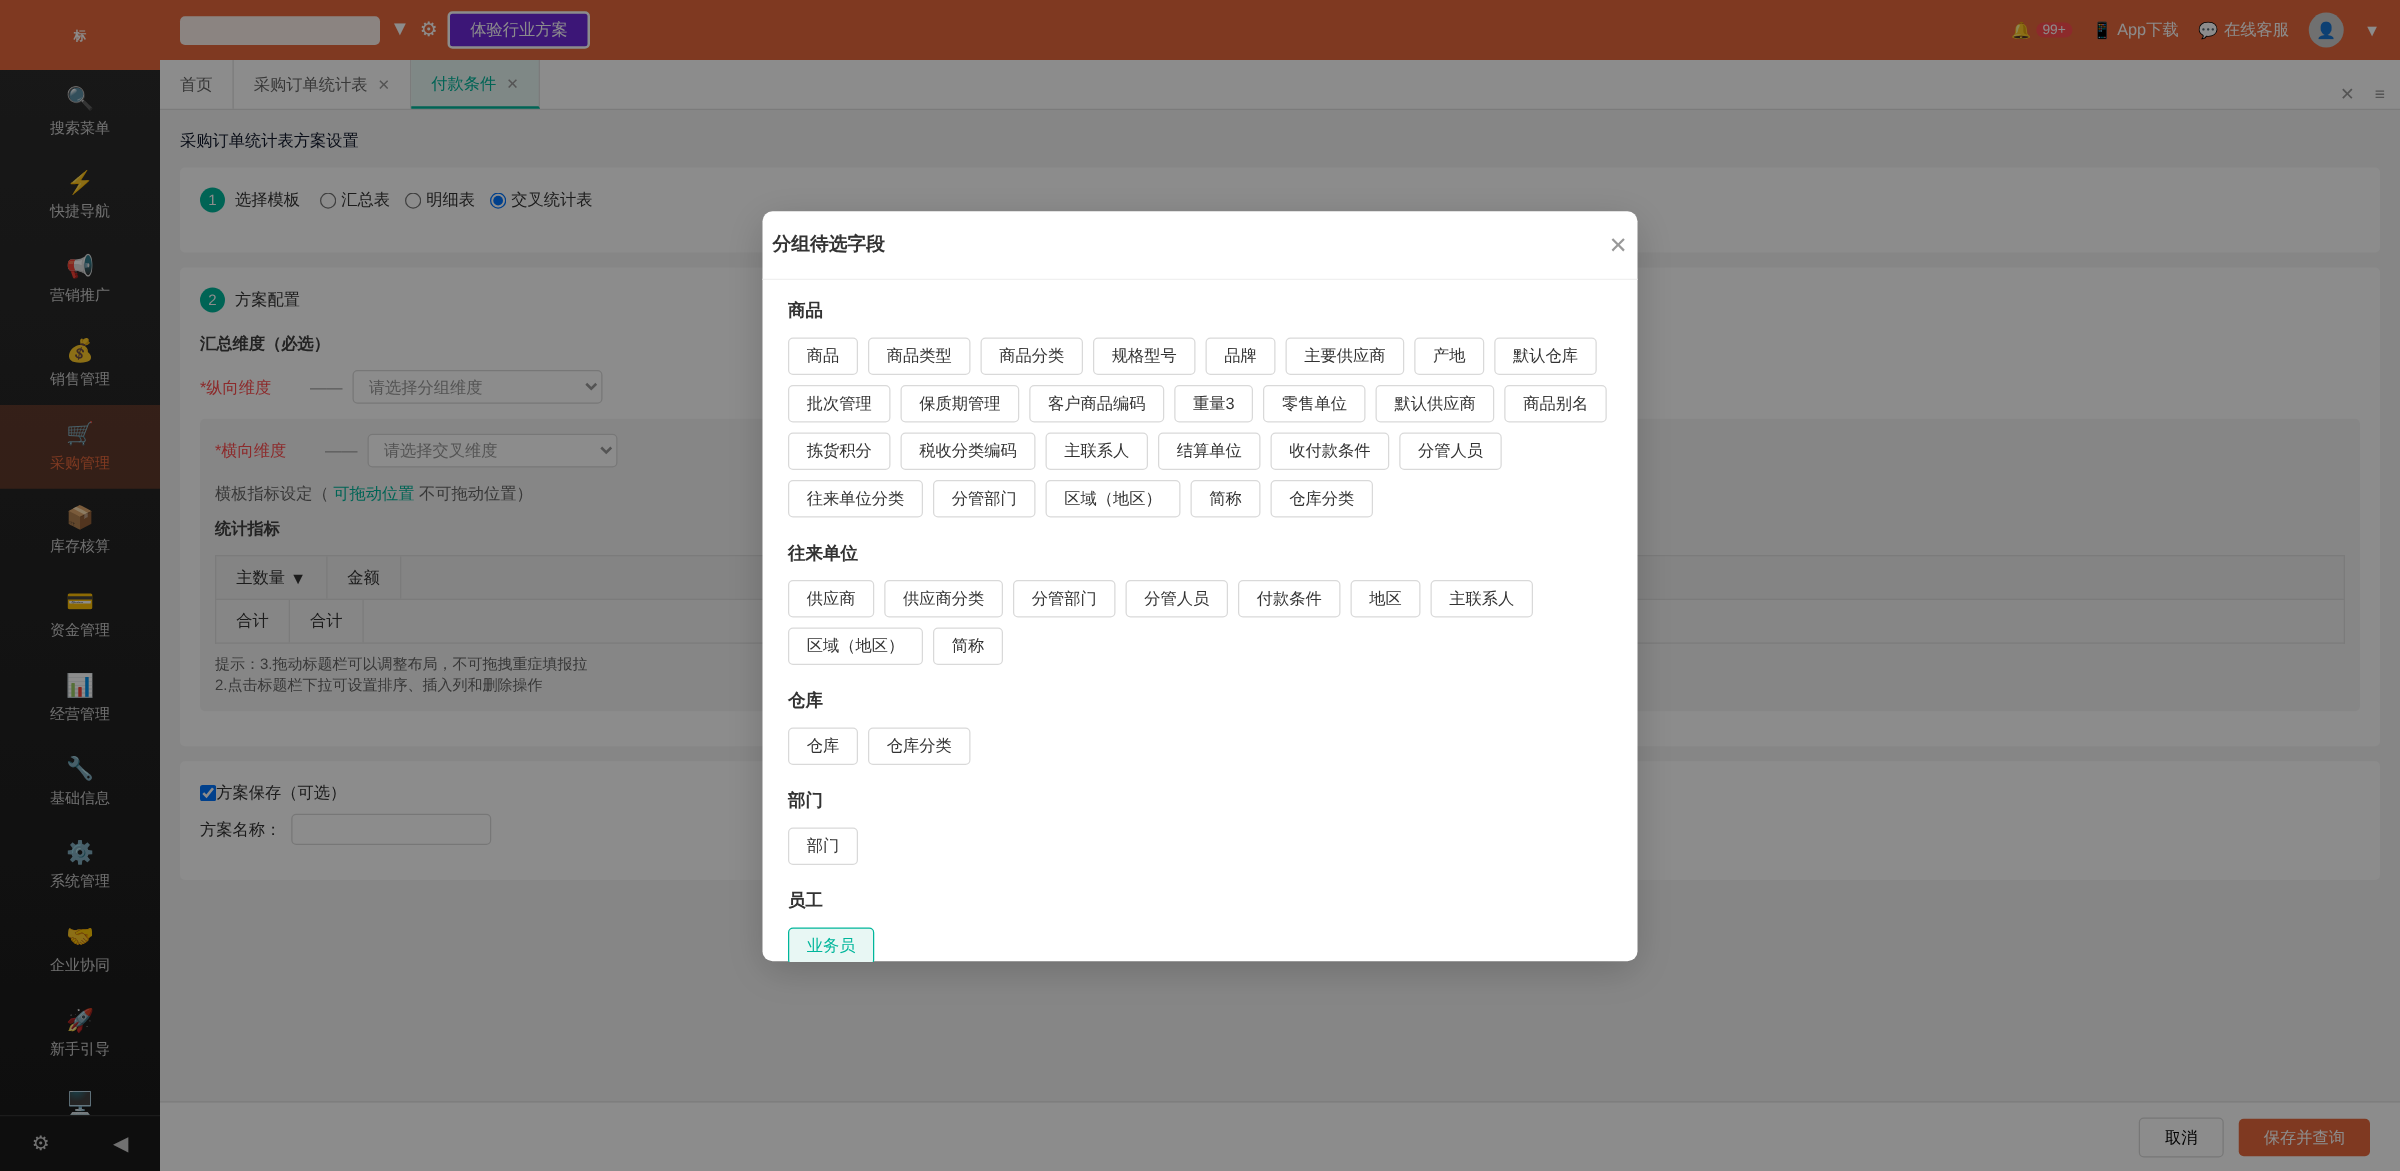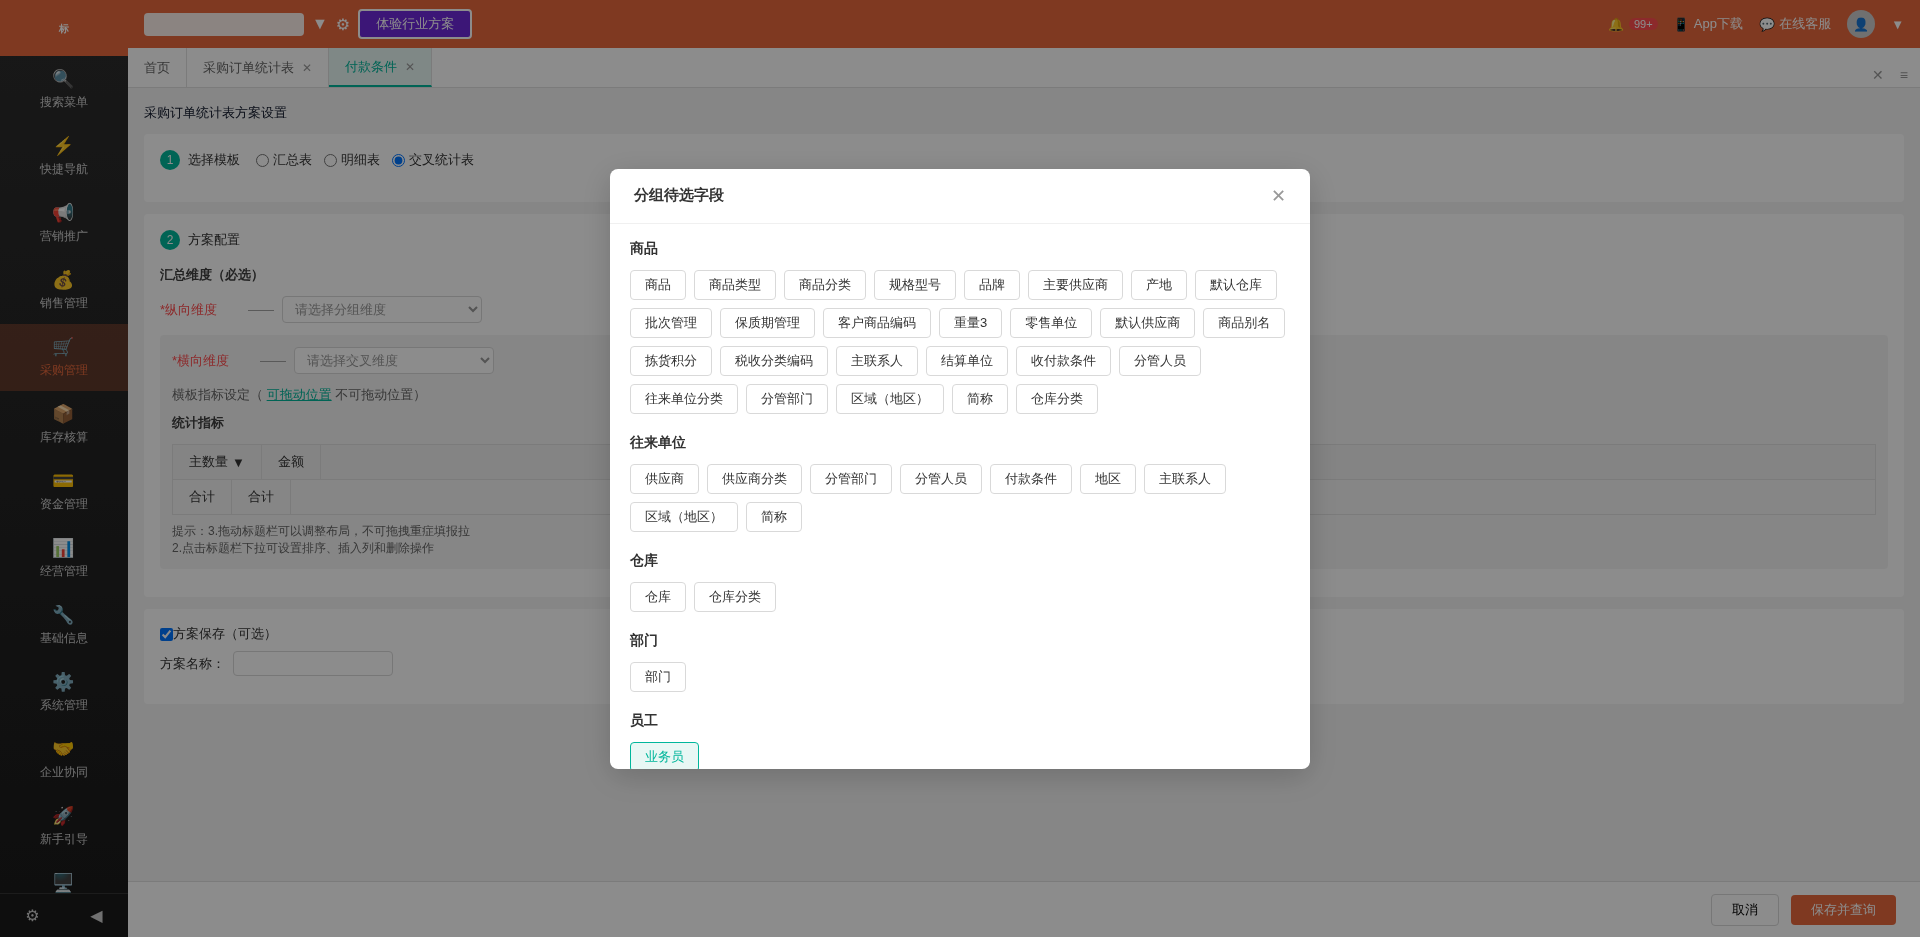--- a/index.html
+++ b/index.html
@@ -79,21 +79,21 @@
     
     .bottom-bar { height: 56px; background: white; border-top: 1px solid #e0e0e0; display: flex; align-items: center; justify-content: flex-end; padding: 0 24px; gap: 12px; flex-shrink: 0; }
     .btn-cancel { border: 1px solid #d9d9d9; background: white; padding: 6px 20px; border-radius: 4px; cursor: pointer; font-size: 13px; }
     .btn-primary { background: #e8693d; color: white; border: none; padding: 6px 20px; border-radius: 4px; cursor: pointer; font-size: 13px; }
 
     
     .overlay { position: fixed; top: 0; left: 0; width: 100%; height: 100%; background: rgba(0,0,0,0.45); z-index: 100; display: flex; align-items: center; justify-content: center; }
 
     
     .modal { background: white; border-radius: 8px; width: 700px; max-height: 600px; display: flex; flex-direction: column; box-shadow: 0 8px 32px rgba(0,0,0,0.18); z-index: 101; position: relative; }
-    .modal-header { padding: 16px 24px; border-bottom: 1px solid #f0f0f0; display: flex; justify-content: space-between; align-items: center; flex-shrink: 0; }
+    .modal-header { padding: 16px 8px; border-bottom: 1px solid #f0f0f0; display: flex; justify-content: space-between; align-items: center; flex-shrink: 0; }
     .modal-title { font-size: 15px; font-weight: bold; color: #333; }
     .modal-close { cursor: pointer; font-size: 18px; color: #999; background: none; border: none; }
     .modal-body { flex: 1; overflow-y: auto; padding: 16px 20px; }
 
     
     .field-group { margin-bottom: 20px; }
     .field-group-title { font-size: 14px; font-weight: bold; color: #333; margin-bottom: 12px; }
     .field-tags { display: flex; flex-wrap: wrap; gap: 8px; }
     .field-tag { border: 1px solid #d9d9d9; border-radius: 4px; padding: 5px 14px; font-size: 13px; cursor: pointer; color: #333; background: white; white-space: nowrap; }
     .field-tag.selected { border-color: #00b69b; color: #00b69b; background: #e8f7f4; }
@@ -268,21 +268,21 @@
           <div class="form-row">
             <span class="form-label">*横向维度</span>
             <span class="form-dash">——</span>
             <select class="form-select">
               <option>请选择交叉维度</option>
             </select>
           </div>
 
           <div style="font-size:13px;color:#666;margin-bottom:10px;">
             <span>横板指标设定（</span>
-            <span style="color:#00b69b;text-decoration:underline;">可拖动位置</span>
+            <span style="color:#00b69b;">可拖动位置</span>
             <span>不可拖动位置）</span>
           </div>
 
           <div class="section-title">统计指标</div>
           <div class="stat-table-header">
             <div class="stat-table-cell">
               <span>主数量</span>
               <span style="cursor:pointer;">▼</span>
             </div>
             <div class="stat-table-cell">

